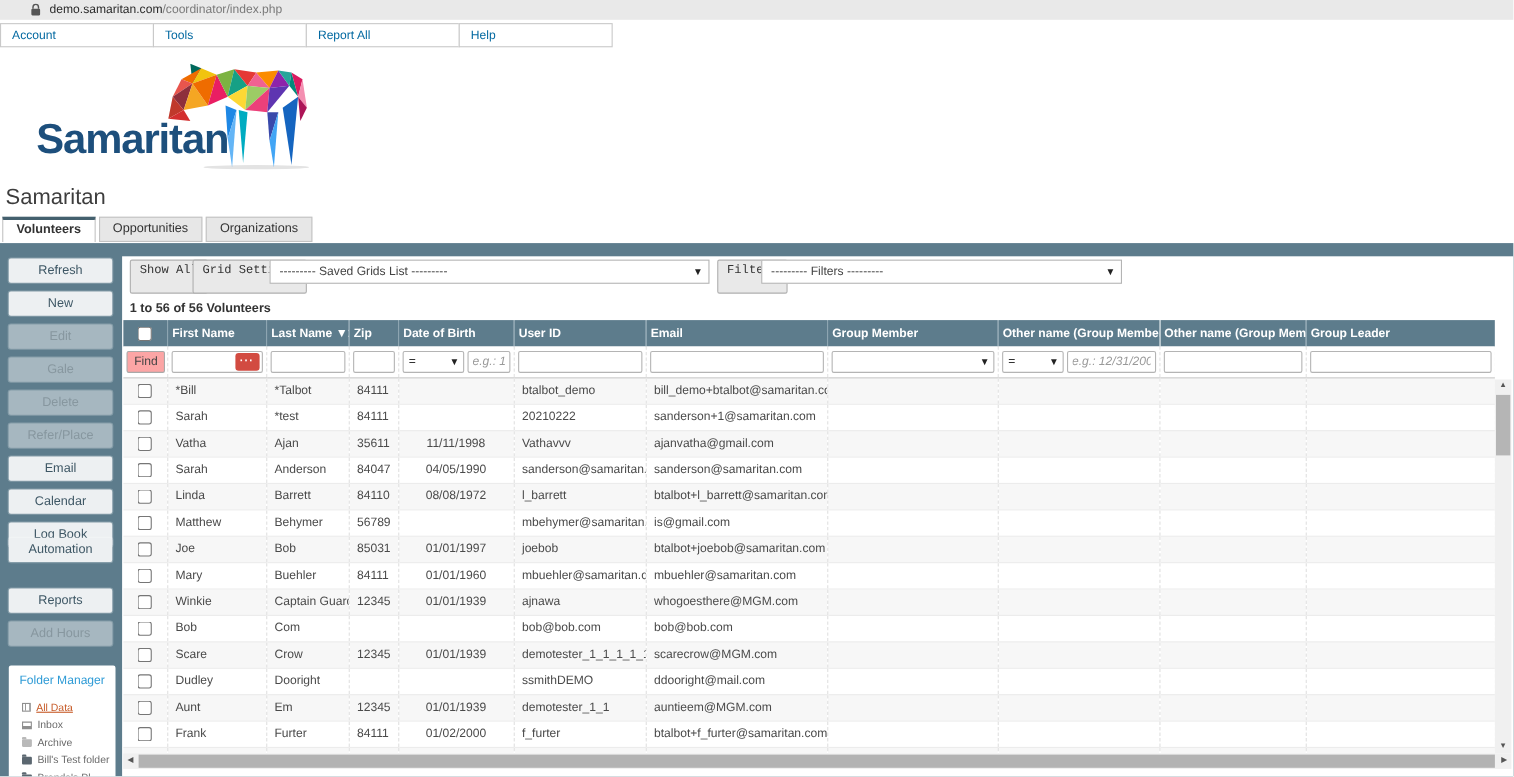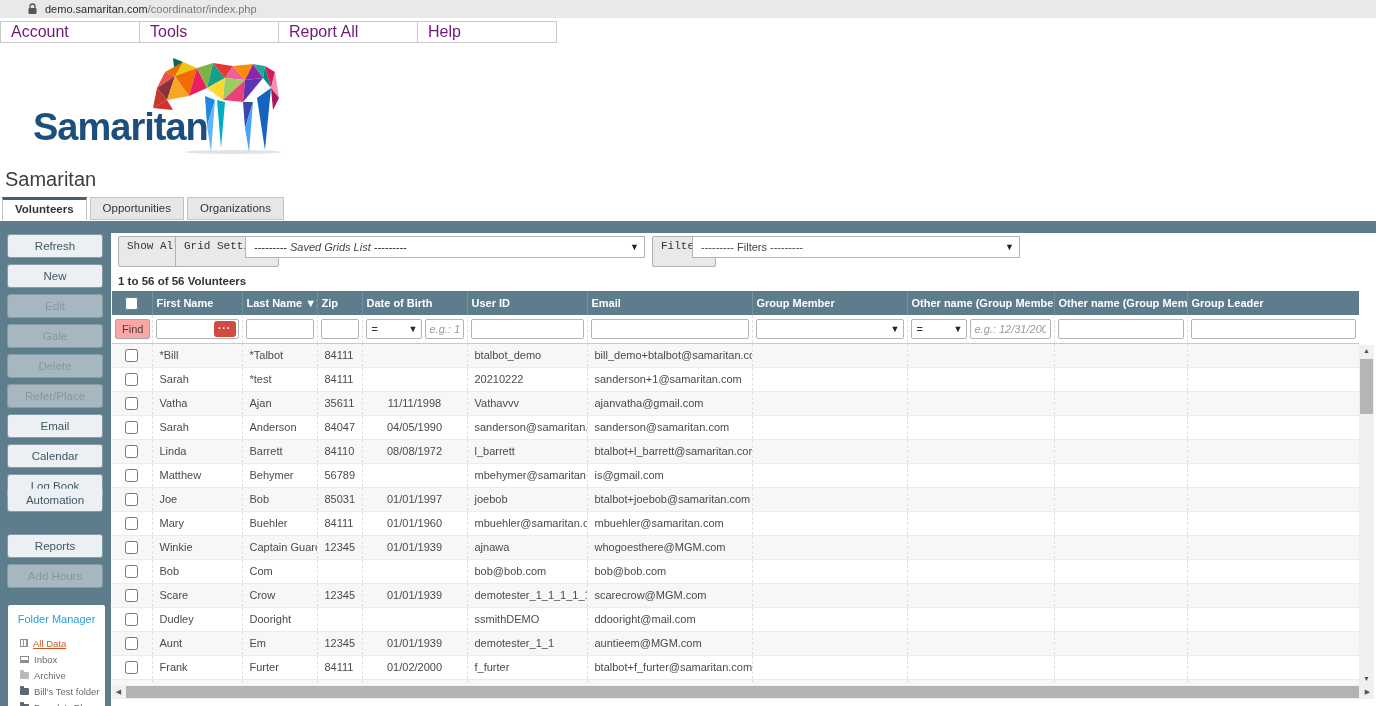--- a/index.html
+++ b/index.html
@@ -10,21 +10,21 @@
   }
   
   .urlbar { position:absolute; left:0; top:0; width:1376px; height:18px; background:#e9e9e9;
             display:flex; align-items:center; padding-left:28px; font-size:11px; color:#333; }
   .urlbar .host { color:#2b2b2b; }
   .urlbar .path { color:#7a7a7a; }
   .lock { margin-right:8px; display:inline-block; line-height:0; }
   
   .menubar { position:absolute; left:0; top:21px; height:22px; display:flex; }
   .menuitem { width:140px; height:22px; border:1px solid #c9c9c9; margin-left:-1px; background:#fff;
-              font-size:16px; color:#701a75; line-height:20px; padding-left:10px; cursor:default; }
+              font-size:11px; color:#0369a1; line-height:20px; padding-left:10px; cursor:default; }
   .menuitem:first-child { margin-left:0; }
   
   .wordmark { position:absolute; left:33px; top:106px; font-size:38px; font-weight:bold;
               color:#1d4f7c; letter-spacing:-1px; }
   .donkey { position:absolute; left:145px; top:58px; }
   .pagetitle { position:absolute; left:5px; top:168px; font-size:20px; color:#3d3d3d; }
   
   .tabs { position:absolute; left:2px; top:197px; height:24px; display:flex; gap:3px; }
   .tab { height:23px; padding:0 12px; background:#e7e7e7; border:1px solid #c3c3c3;
          font-size:11.5px; color:#333; line-height:21px; cursor:pointer; }
@@ -202,21 +202,21 @@
     <div class="fitem">
       <span class="ic-folder dark"></span>
       <span class="flabel">Brenda's Pl</span>
     </div>
   </div>
 
   <div class="main">
 
     <div class="tbtn" style="left:7px;  top:3px;">Show All</div>
     <div class="tbtn" style="left:64px; top:3px;">Grid Settings</div>
-    <div class="dd" style="left:134px; top:3px; width:400px;font-style:italic;">
+    <div class="dd" style="left:134px; top:3px; width:400px;">
       <span>--------- Saved Grids List ---------</span>
       <span class="chev">▼</span>
     </div>
     <div class="tbtn" style="left:541px; top:3px;">Filters</div>
     <div class="dd" style="left:581px; top:3px; width:328px;">
       <span>--------- Filters ---------</span>
       <span class="chev">▼</span>
     </div>
 
     <div class="counttext">1 to 56 of 56 Volunteers</div>

